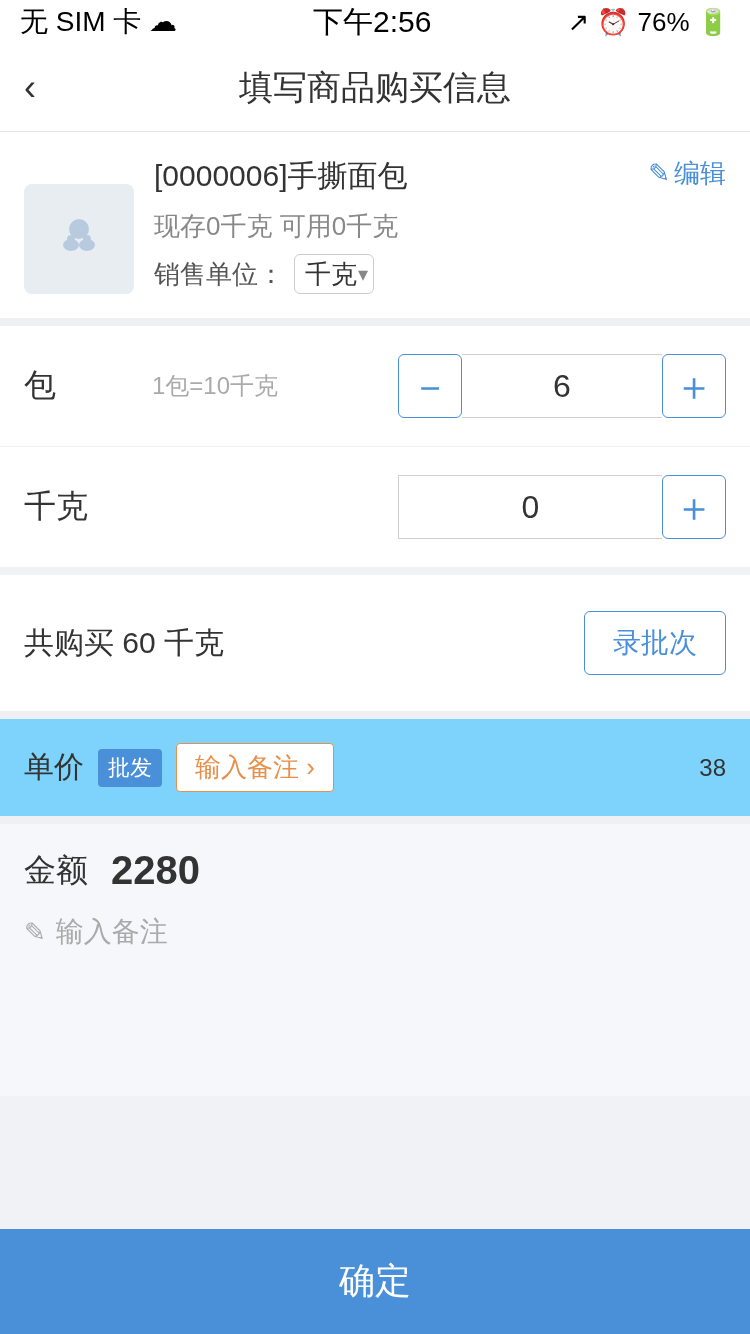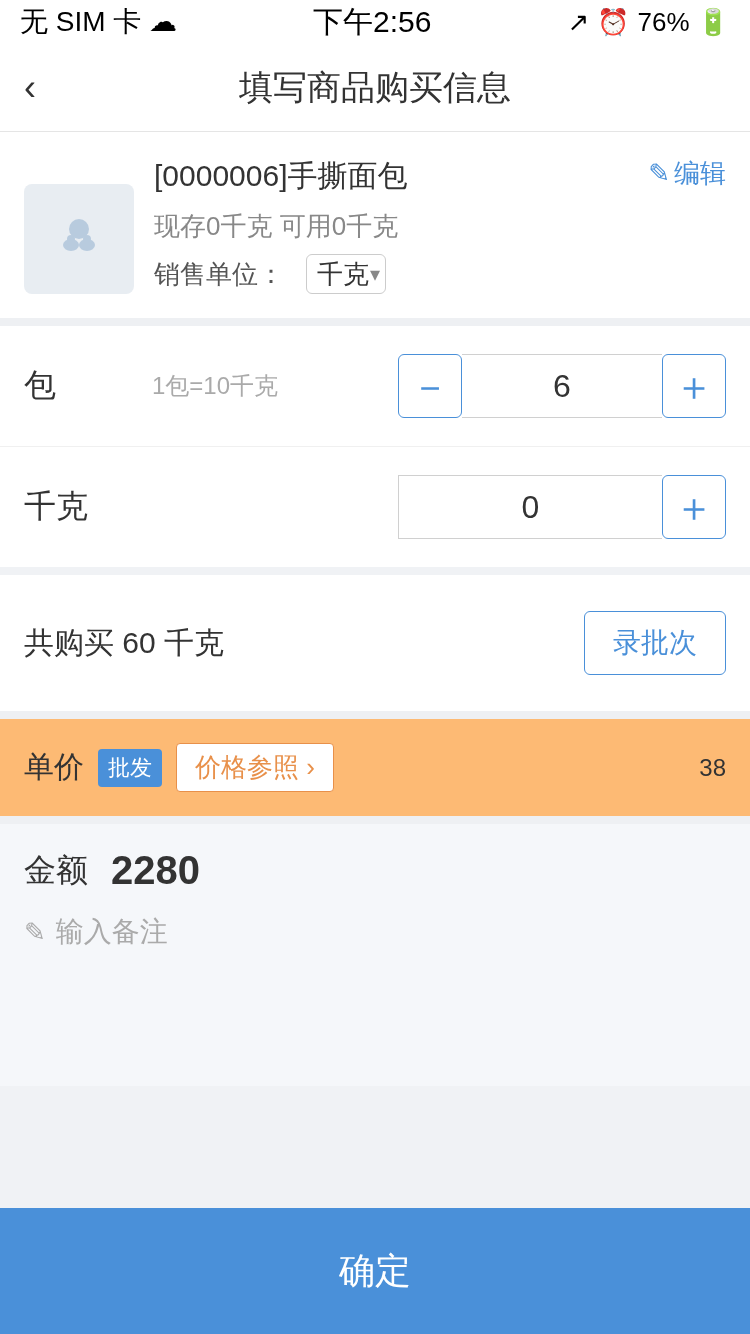--- a/index.html
+++ b/index.html
@@ -115,21 +115,21 @@
       white-space: nowrap;
     }
     .product-stock {
       font-size: 26px;
       color: #888;
       margin-bottom: 10px;
     }
     .product-unit-row {
       display: flex;
       align-items: center;
-      gap: 22px;
+      gap: 10px;
       font-size: 26px;
       color: #555;
     }
     .unit-select {
       border: 1px solid #ccc;
       border-radius: 6px;
       padding: 4px 16px 4px 10px;
       font-size: 26px;
       color: #333;
       background: #fff;
@@ -257,21 +257,21 @@
       color: #4a90d9;
       background: #fff;
       padding: 12px 28px;
       font-size: 28px;
       border-radius: 6px;
       cursor: pointer;
     }
 
     
     .price-section {
-      background: #fdba74;
+      background: #7dd3fc;
       padding: 24px 24px;
       border-bottom: 8px solid #eef0f3;
     }
     .price-row {
       display: flex;
       align-items: center;
       justify-content: space-between;
     }
     .price-left {
       display: flex;
@@ -344,21 +344,21 @@
 
     
     .flex-spacer {
       flex: 1;
       background: #f0f2f5;
     }
 
     
     .confirm-btn {
       width: 100%;
-      height: 126px;
+      height: 105px;
       background: #4a90d9;
       color: #fff;
       font-size: 36px;
       border: none;
       cursor: pointer;
       display: flex;
       align-items: center;
       justify-content: center;
       flex-shrink: 0;
     }
@@ -439,21 +439,21 @@
 <div class="summary-row">
   <span class="summary-text">共购买 60 千克</span>
   <button class="batch-btn">录批次</button>
 </div>
 
 <div class="price-section">
   <div class="price-row">
     <div class="price-left">
       <span class="price-label">单价</span>
       <span class="price-tag">批发</span>
-      <button class="price-ref-btn">价格参照 ›</button>
+      <button class="price-ref-btn">输入备注 ›</button>
     </div>
     <span class="price-value">38</span>
   </div>
 </div>
 
 <div class="amount-section">
   <div class="amount-row">
     <span class="amount-label">金额</span>
     <span class="amount-value">2280</span>
   </div>

